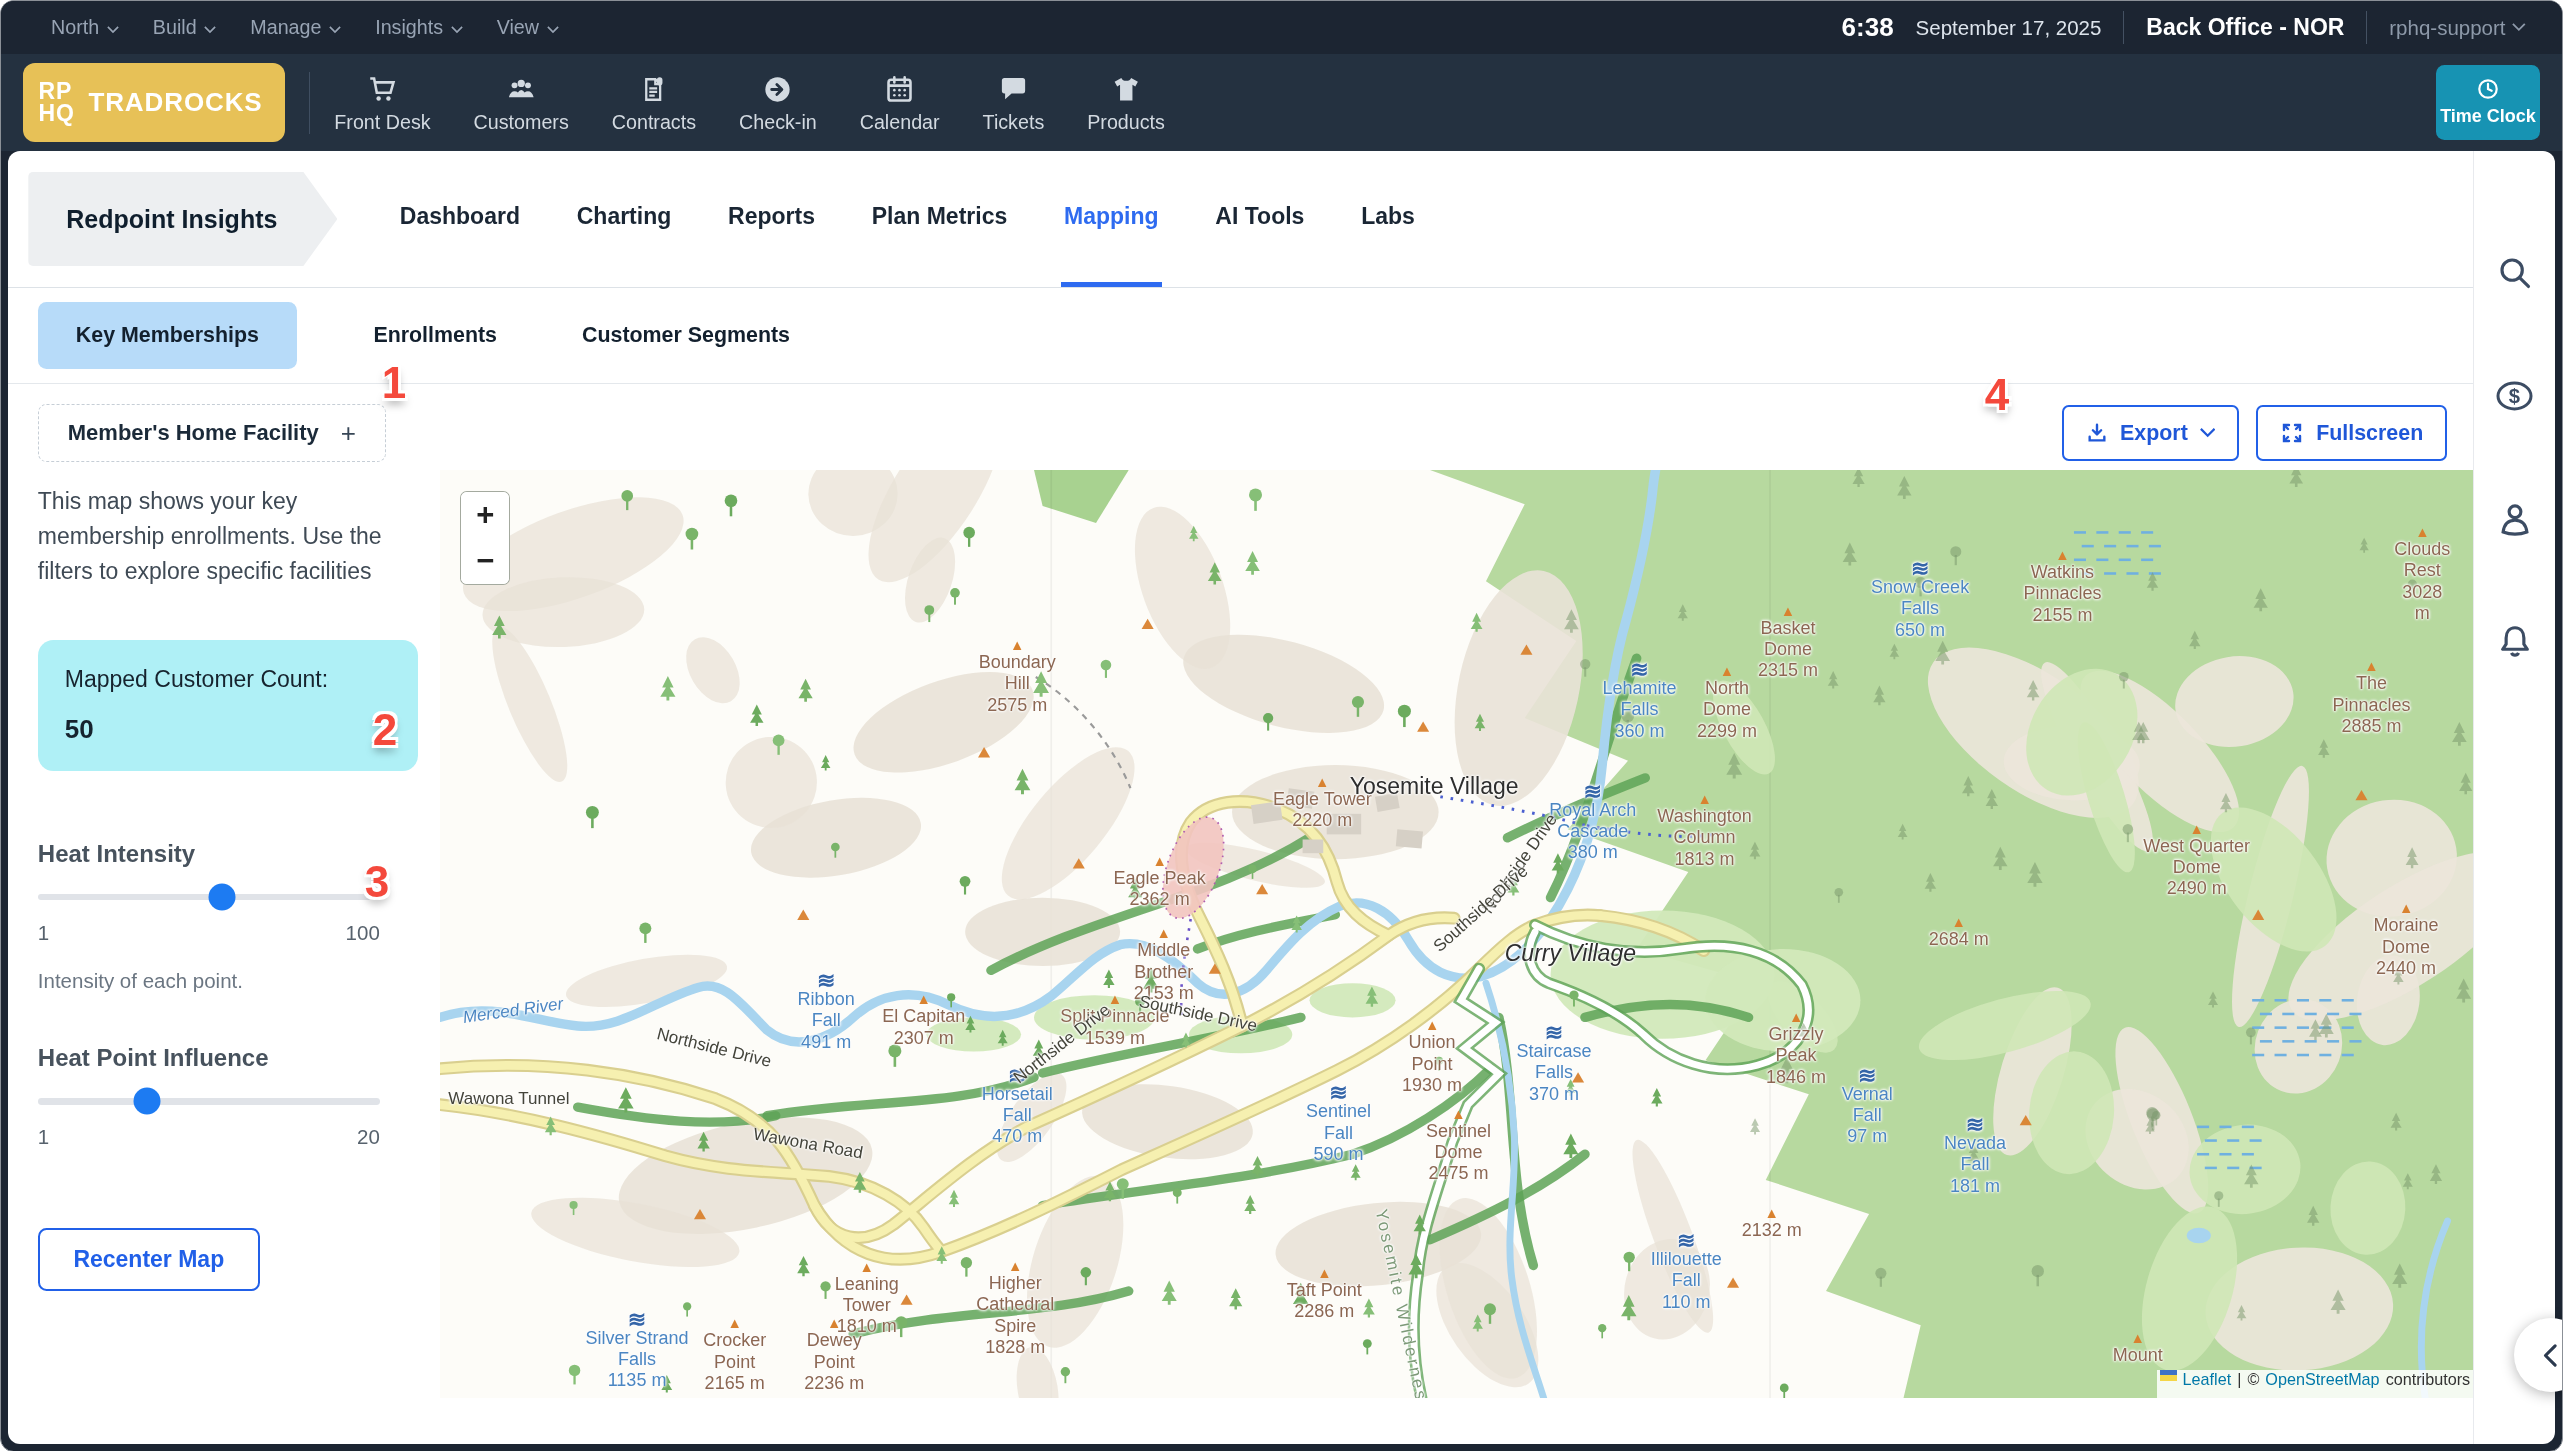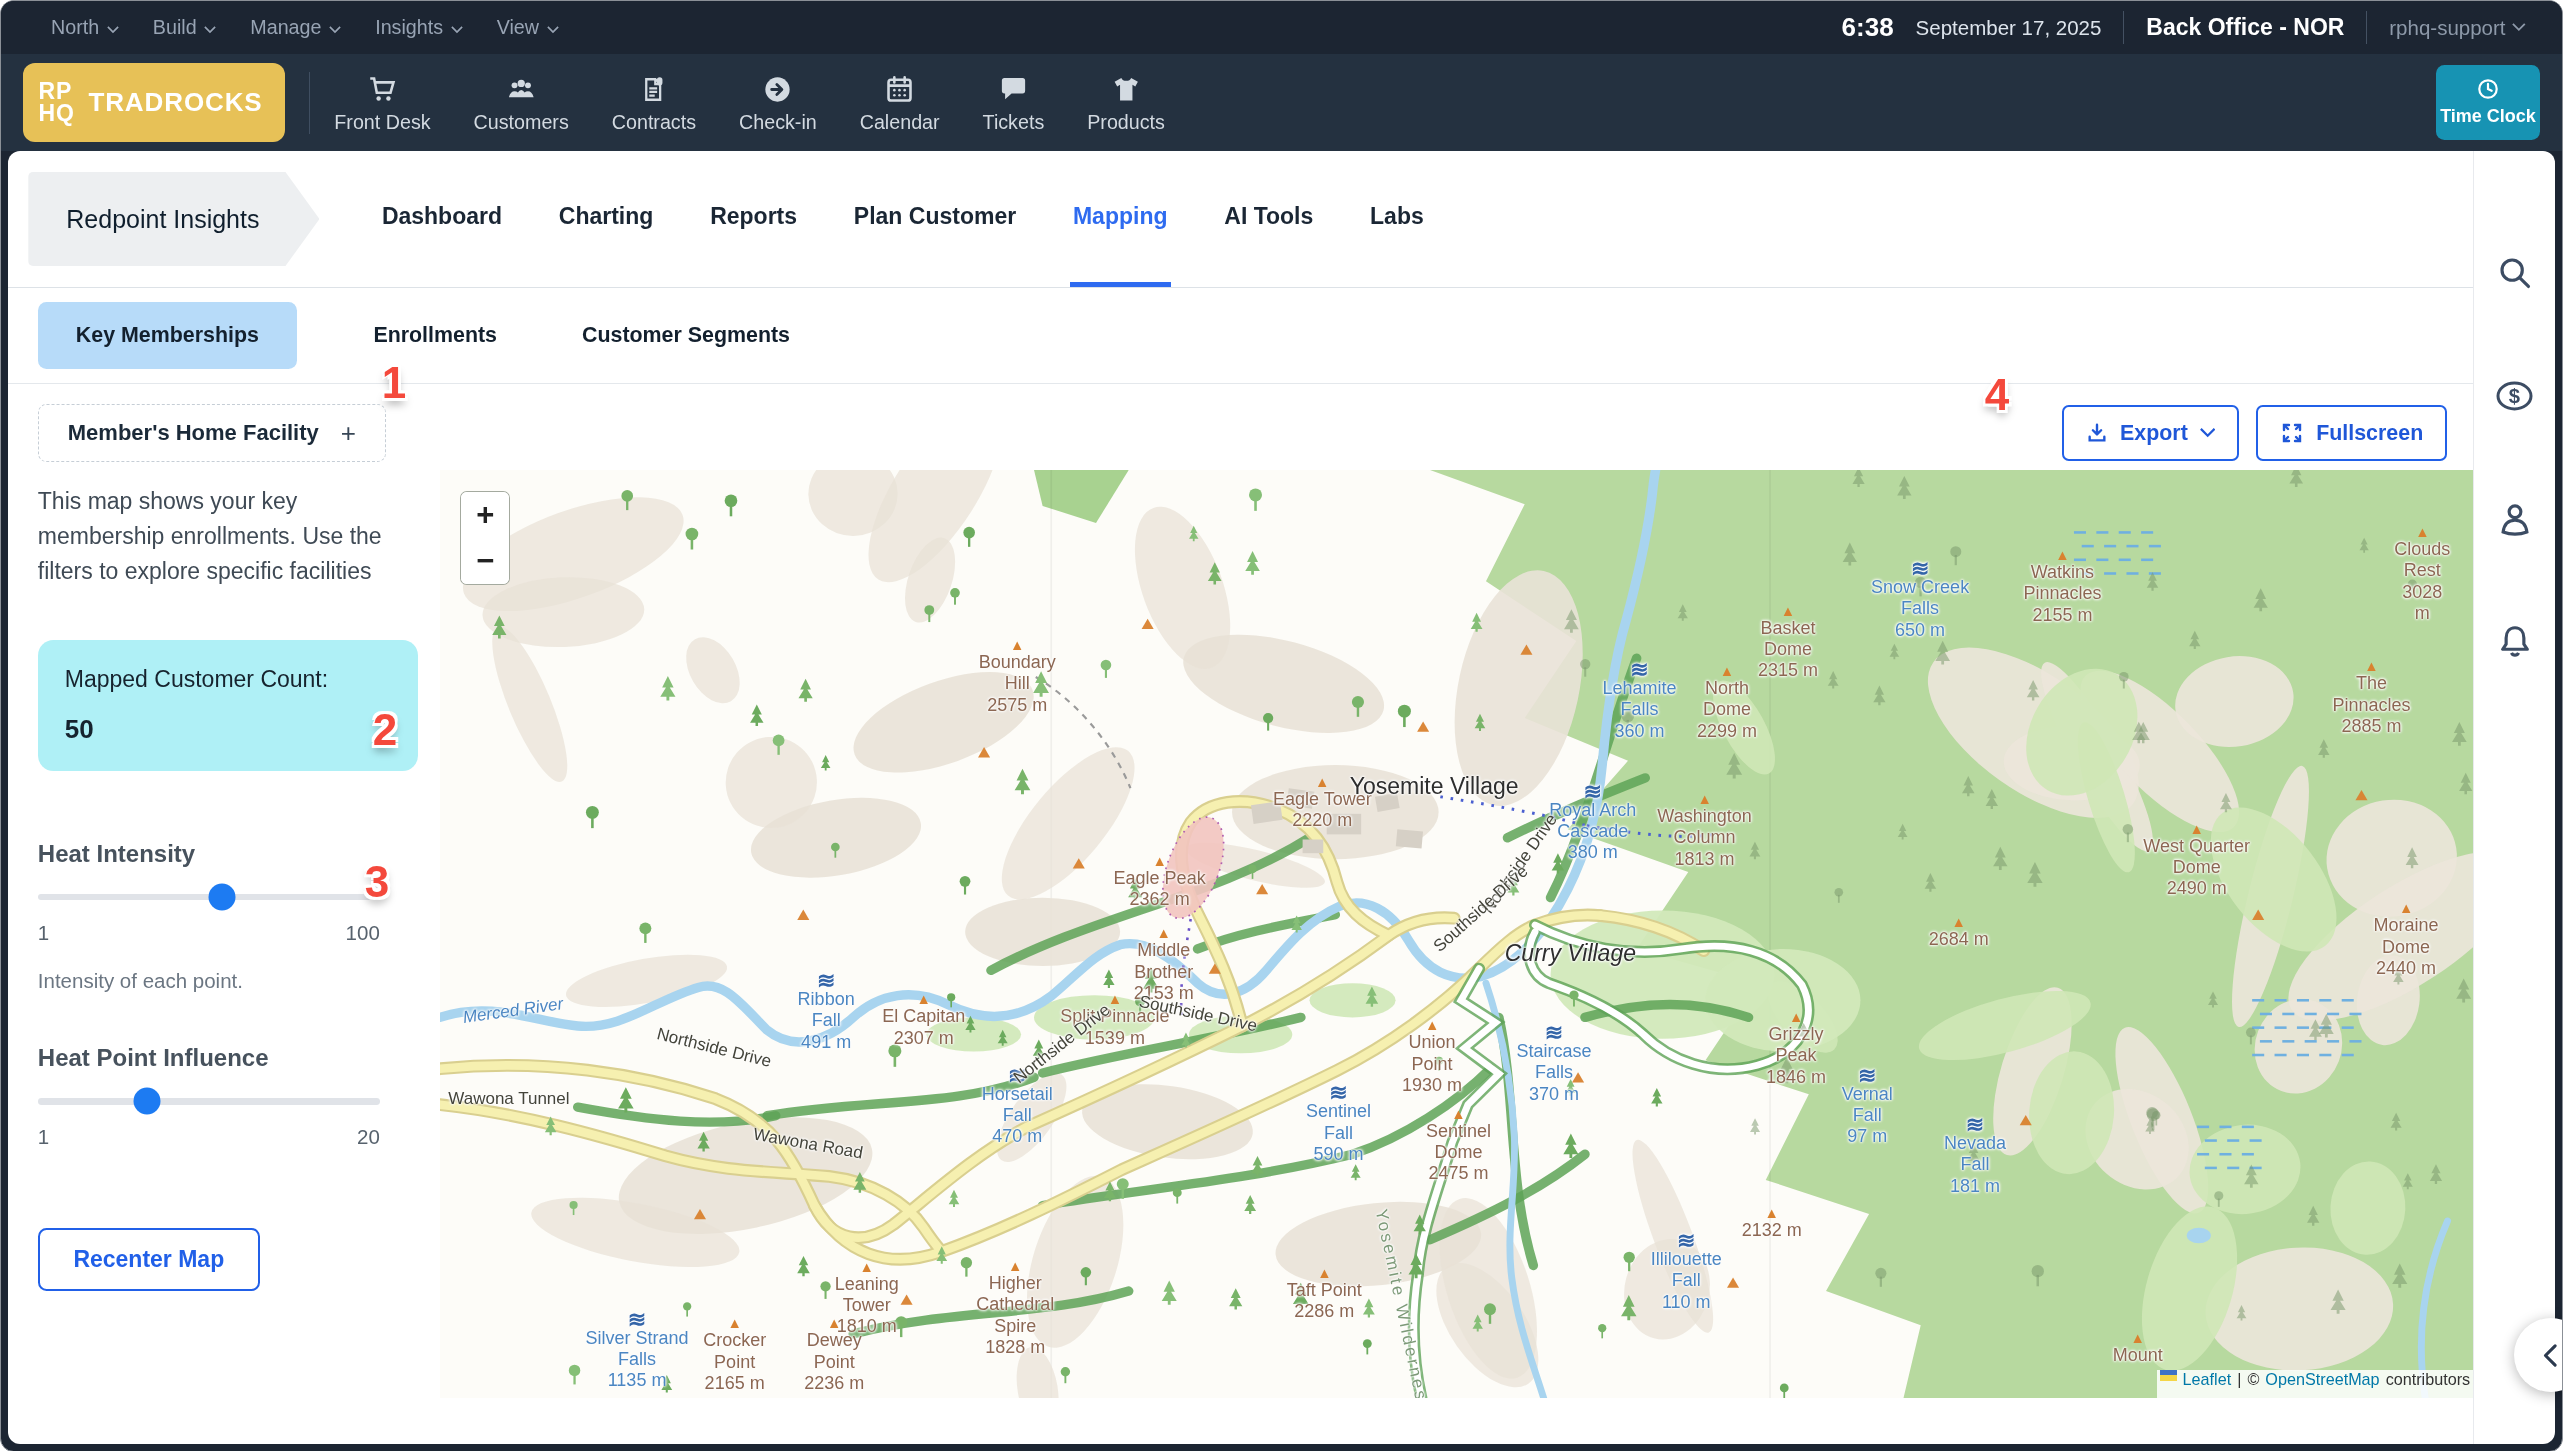--- a/index.html
+++ b/index.html
@@ -36,21 +36,21 @@
   .userbtn .xbox{ width:39px; height:39px; background:#fff; border-radius:8.5px; display:flex; align-items:center; justify-content:center; color:#c62128; font-size:26px; font-weight:800; }
 
   
   .card{ position:absolute; left:6.8px; right:6.8px; top:150px; bottom:6.8px; background:#fff; border-radius:12px; display:flex; overflow:hidden; }
   .card-main{ flex:1; min-width:0; display:flex; flex-direction:column; }
   .rail{ width:82px; border-left:1.7px solid #e8eaee; display:flex; flex-direction:column; align-items:center; padding-top:103px; gap:82px; }
   .rail .ricon{ cursor:pointer; }
 
   
   .tabsrow{ height:137px; display:flex; align-items:center; padding-left:20.5px; border-bottom:1.7px solid #dde2e7; }
-  .banner{ background:#edeff1; height:94px; display:flex; align-items:center; padding:0 60px 0 38px; font-size:25px; font-weight:400; color:#0f1e2d; clip-path:polygon(0 0, calc(100% - 34px) 0, 100% 50%, calc(100% - 34px) 100%, 0 100%); border-radius:5.1px 0 0 5.1px; }
+  .banner{ background:#edeff1; height:94px; display:flex; align-items:center; padding:0 60px 0 38px; font-size:25px; font-weight:700; color:#0f1e2d; clip-path:polygon(0 0, calc(100% - 34px) 0, 100% 50%, calc(100% - 34px) 100%, 0 100%); border-radius:5.1px 0 0 5.1px; }
   .tabs{ display:flex; margin-left:59px; gap:50px; height:100%; }
   .tab{ display:flex; align-items:center; font-size:23px; font-weight:600; color:#1a2634; height:100%; border-bottom:5.1px solid transparent; margin-bottom:-1.7px; padding:0 3.4px; cursor:pointer; }
   .tab.active{ color:#2e6bf0; border-bottom-color:#2e6bf0; }
 
   
   .subtabs{ height:96px; display:flex; align-items:center; gap:68px; padding-left:30px; border-bottom:1.7px solid #e4e8ec; }
   .subtab{ font-size:21.4px; font-weight:600; color:#13202e; cursor:pointer; padding:0 8.5px; }
   .subtab.active{ background:#b7dbf9; border-radius:8.5px; height:67px; display:flex; align-items:center; padding:0 38px; font-weight:700; }
 
   
@@ -258,21 +258,21 @@
 
   <div class="card">
     <div class="card-main">
 
       <div class="tabsrow">
         <div class="banner">Redpoint Insights</div>
         <div class="tabs" id="tabs">
             <div class="tab">Dashboard</div>
             <div class="tab">Charting</div>
             <div class="tab">Reports</div>
-            <div class="tab">Plan Customer</div>
+            <div class="tab">Plan Metrics</div>
             <div class="tab active">Mapping</div>
             <div class="tab">AI Tools</div>
             <div class="tab">Labs</div>
           </div>
       </div>
 
       <div class="subtabs" id="subtabs">
           <div class="subtab active">Key Memberships</div>
           <div class="subtab">Enrollments</div>
           <div class="subtab">Customer Segments</div>

